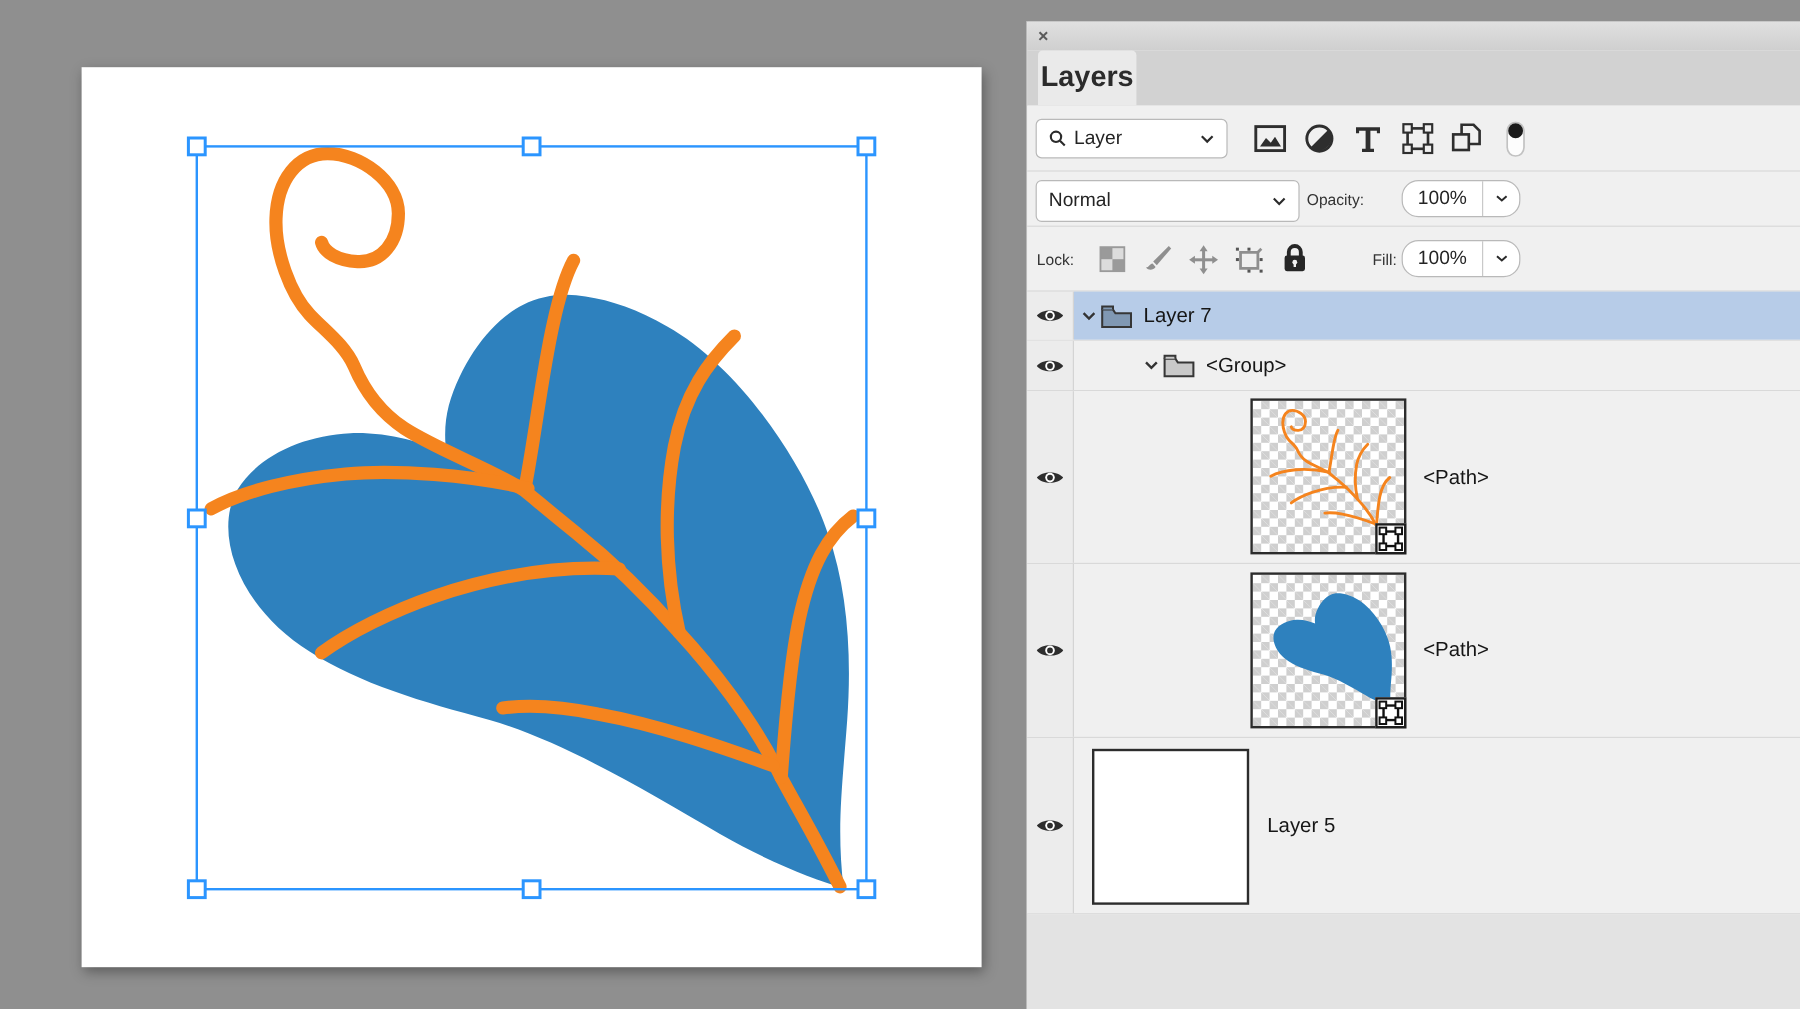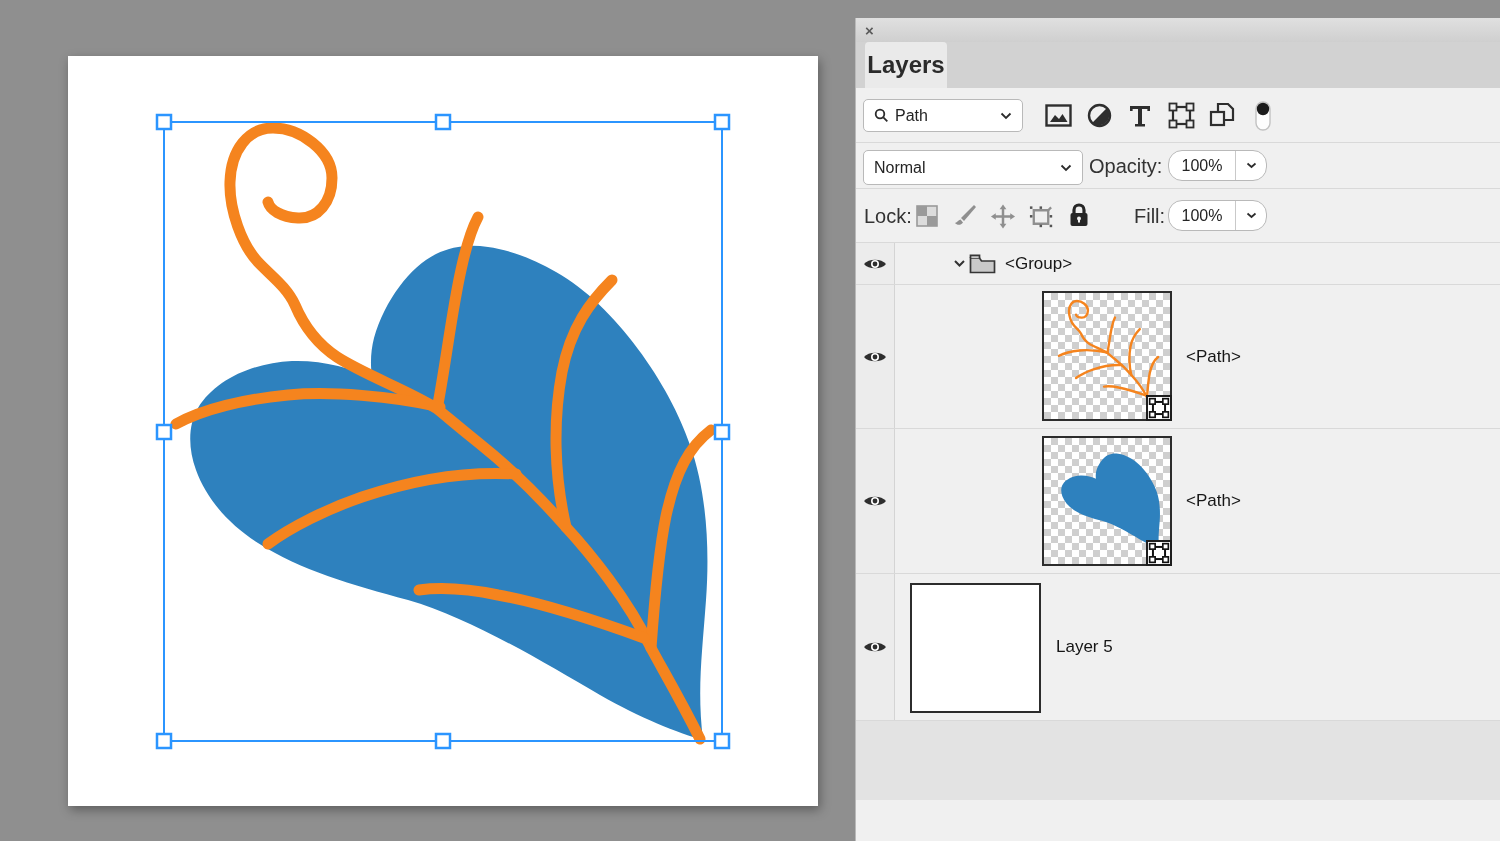--- a/index.html
+++ b/index.html
@@ -32,21 +32,21 @@
   .kind-select .lbl { margin-left:6px; flex:1; }
   .filter-icons { position:absolute; left:188px; top:0; height:55px;
     display:flex; align-items:center; gap:13px; }
   .ficon { width:28px; height:28px; display:flex; align-items:center; justify-content:center; }
 
   .blend-row { position:relative; height:46px; border-bottom:1px solid #d9d9d9; }
   .mode-select { position:absolute; left:7px; top:7px; width:220px; height:35px;
     background:#fff; border:1px solid #b9b9b9; border-radius:5px;
     display:flex; align-items:center; padding:0 10px; font-size:16px; }
   .mode-select .lbl { flex:1; }
-  .fieldlabel { position:absolute; font-size:20px; color:#333; top:50%; transform:translateY(-50%); }
+  .fieldlabel { position:absolute; font-size:13px; color:#333; top:50%; transform:translateY(-50%); }
   .value-field { position:absolute; left:312px; top:7px; width:99px; height:31px;
     background:#fff; border:1px solid #b9b9b9; border-radius:14px; display:flex; align-items:center; }
   .value-field .val { width:66px; text-align:center; font-size:16px; }
   .value-field .chev { width:31px; height:100%; border-left:1px solid #c9c9c9;
     display:flex; align-items:center; justify-content:center; }
 
   .lock-row { position:relative; height:54px; border-bottom:1px solid #d9d9d9; }
   .lock-row .value-field { top:11px; }
   .lock-icons { position:absolute; left:58px; top:0; height:54px; display:flex; align-items:center; gap:12px; }
   .licon { width:26px; height:26px; display:flex; align-items:center; justify-content:center; }
@@ -146,21 +146,21 @@
     </div>
 
     <div class="controls">
 
       <div class="filter-row">
         <div class="kind-select">
           <svg width="15" height="15" viewBox="0 0 15 15">
             <circle cx="6" cy="6" r="4.3" fill="none" stroke="#2b2b2b" stroke-width="1.8"></circle>
             <line x1="9.3" y1="9.3" x2="13.3" y2="13.3" stroke="#2b2b2b" stroke-width="1.8"></line>
           </svg>
-          <span class="lbl">Path</span>
+          <span class="lbl">Layer</span>
           <svg width="12" height="8" viewBox="0 0 12 8">
             <polyline points="1.5,1.5 6,6 10.5,1.5" fill="none" stroke="#2b2b2b" stroke-width="1.8"></polyline>
           </svg>
         </div>
         <div class="filter-icons">
           <span class="ficon">
             <svg width="27" height="23" viewBox="0 0 27 23">
               <rect x="1.5" y="1.5" width="24" height="20" fill="none" stroke="#2e2e2e" stroke-width="2.4"></rect>
               <path d="M5,18 l5,-7 4,4 3.5,-5 5,8 Z" fill="#2e2e2e"></path>
             </svg>
@@ -277,20 +277,43 @@
             <svg width="11" height="7" viewBox="0 0 11 7">
               <polyline points="1.5,1.5 5.5,5 9.5,1.5" fill="none" stroke="#2b2b2b" stroke-width="1.7"></polyline>
             </svg>
             </span>
         </div>
       </div>
     </div>
 
     <div class="layers-list">
 
+      <div class="lrow row-selected" style="height:41px;">
+        <div class="eye-cell">
+          <svg width="24" height="16" viewBox="0 0 24 16">
+            <path d="M1,8 C5.5,2.2 18.5,2.2 23,8 C18.5,13.8 5.5,13.8 1,8 Z" fill="#2e2e2e"></path>
+            <circle cx="12" cy="8" r="4" fill="#fff"></circle>
+              <circle cx="12" cy="8" r="2.4" fill="#2e2e2e"></circle>
+          </svg>
+        </div>
+        <div class="row-body">
+          <span class="chev-icon" style="position:absolute; left:6px;">
+            <svg width="13" height="9" viewBox="0 0 13 9">
+                <polyline points="2,2 6.5,6.5 11,2" fill="none" stroke="#333" stroke-width="2"></polyline>
+              </svg>
+          </span>
+          <span style="position:absolute; left:22px; top:10px;">
+            <svg width="27" height="21" viewBox="0 0 27 21">
+              <path d="M1.5,5 h9 l2,3 h13 v11.5 h-24 Z" fill="#8098b3" stroke="#363636" stroke-width="1.7"></path>
+              <path d="M1.5,5 v-2.6 h9 v2.6" fill="#8098b3" stroke="#363636" stroke-width="1.7"></path>
+            </svg>
+          </span>
+          <span class="lname" style="position:absolute; left:58px;">Layer 7</span>
+        </div>
+      </div>
 
       <div class="lrow" style="height:42px;">
         <div class="eye-cell">
           <svg width="24" height="16" viewBox="0 0 24 16">
             <path d="M1,8 C5.5,2.2 18.5,2.2 23,8 C18.5,13.8 5.5,13.8 1,8 Z" fill="#2e2e2e"></path>
             <circle cx="12" cy="8" r="4" fill="#fff"></circle>
               <circle cx="12" cy="8" r="2.4" fill="#2e2e2e"></circle>
           </svg>
         </div>
         <div class="row-body">

